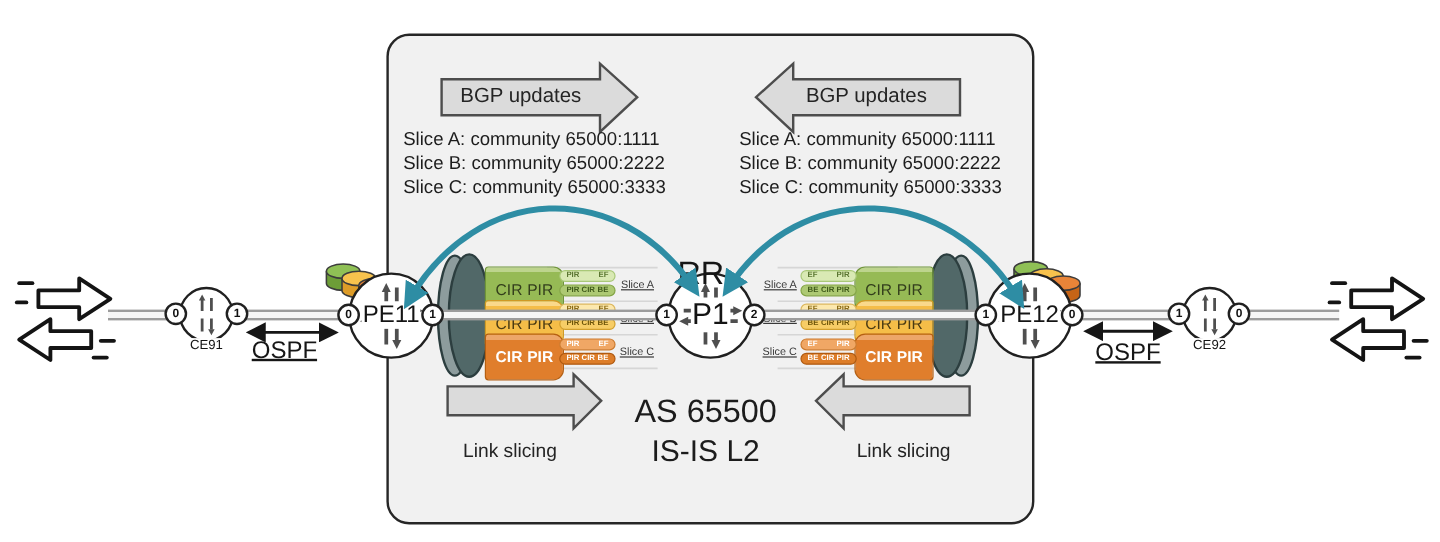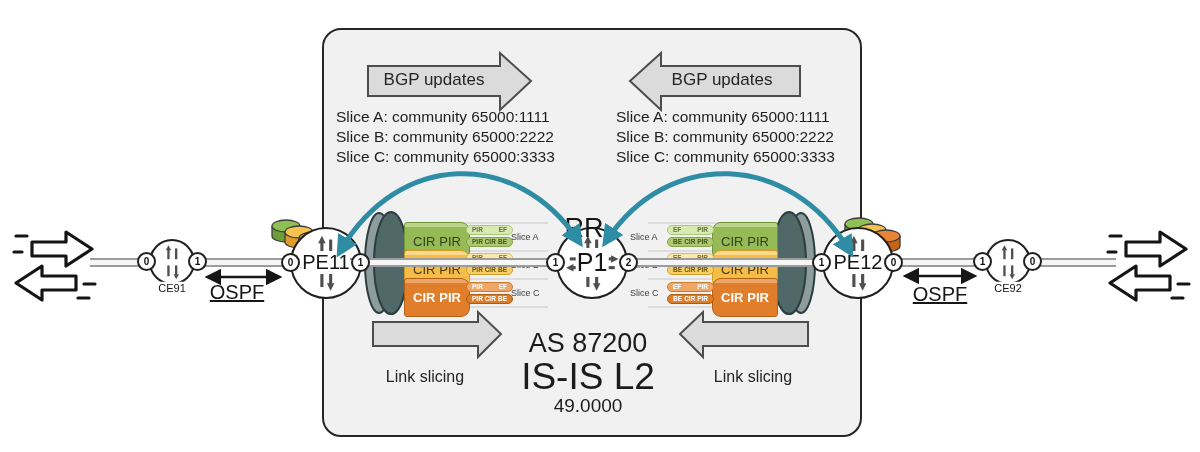--- a/index.html
+++ b/index.html
@@ -36,30 +36,30 @@
   
   .pill{position:absolute;width:47px;height:10px;z-index:2;display:flex;justify-content:space-between;
         align-items:center;padding:0 5px;box-sizing:border-box;border-radius:5px;
         font-size:6.5px;font-weight:bold;line-height:10px;border:1px solid;}
   .pa-top{background:#d9e9b4;border-color:#a9c878;color:#5a7530;}
   .pa-bot{background:#adc973;border-color:#85a648;color:#3f5a1a;}
   .pb-top{background:#fce8ae;border-color:#ddb85e;color:#8a6a14;}
   .pb-bot{background:#f7cd66;border-color:#d2a02e;color:#6e5408;}
   .pc-top{background:#f0a765;border-color:#cd7c30;color:#fff;}
   .pc-bot{background:#dd7d28;border-color:#b05a10;color:#fff;}
-  .slice-label{position:absolute;z-index:2;font-size:9px;color:#3a3a3a;width:34px;text-align:left;white-space:nowrap;}
+  .slice-label{position:absolute;z-index:2;font-size:9px;color:#3a3a3a;width:34px;text-align:right;white-space:nowrap;text-decoration:underline;}
   
   .txt{position:absolute;z-index:4;}
   .arrow-label{text-align:center;font-size:17px;color:#242424;}
   .ls-label{text-align:center;font-size:16px;color:#242424;margin-top:44px;}
   .bgp-lines{font-size:15.5px;line-height:20px;color:#1d1d1d;white-space:nowrap;}
   .ospf{font-size:20px;text-align:center;color:#161616;text-decoration:underline;}
   .as-text{width:200px;text-align:center;}
   .as-line1{font-size:27px;line-height:33px;}
-  .as-line2{font-size:37px;line-height:33px;}
+  .as-line2{font-size:25px;line-height:33px;}
   .as-line3{font-size:19px;line-height:26px;}
   .rr{width:72px;text-align:center;font-size:27px;color:#161616;}
 </style>
 </head>
 <body>
 
 <div id="stage">
 
   <div class="as-box"></div>
 
@@ -349,23 +349,22 @@
 
   <div class="txt ls-label" style="left:376px;top:324px;width:98px;">Link slicing</div>
   <div class="txt ls-label" style="left:704px;top:324px;width:98px;">Link slicing</div>
 
   <div class="txt ospf" style="left:207px;top:281px;width:60px;">OSPF</div>
   <div class="txt ospf" style="left:910px;top:283px;width:60px;">OSPF</div>
 
   <div class="txt rr" style="left:548px;top:197px;margin-top:16px;">RR</div>
 
   <div class="txt as-text" style="left:488px;top:327px;">
-    <div class="as-line1">AS 87200</div>
+    <div class="as-line1">AS 65500</div>
     <div class="as-line2">IS-IS L2</div>
-    <div class="as-line3">49.0000</div>
   </div>
 
   <svg class="arc-svg" width="1200" height="452" viewBox="0 0 1200 452">
     <defs>
       <marker id="ah-teal" viewBox="0 0 10 10" refX="6" refY="5" markerWidth="4.4" markerHeight="4.4" orient="auto-start-reverse">
         <path d="M0,0 L10,5 L0,10 z" fill="#2e8da4"></path>
       </marker>
     </defs>
     <path d="M341,250 C398,152 516,148 578,240" fill="none" stroke="#2e8da4" stroke-width="5" stroke-linecap="round" marker-start="url(#ah-teal)" marker-end="url(#ah-teal)"></path>
     <path d="M607,240 C668,148 790,152 849,250" fill="none" stroke="#2e8da4" stroke-width="5" stroke-linecap="round" marker-start="url(#ah-teal)" marker-end="url(#ah-teal)"></path>

